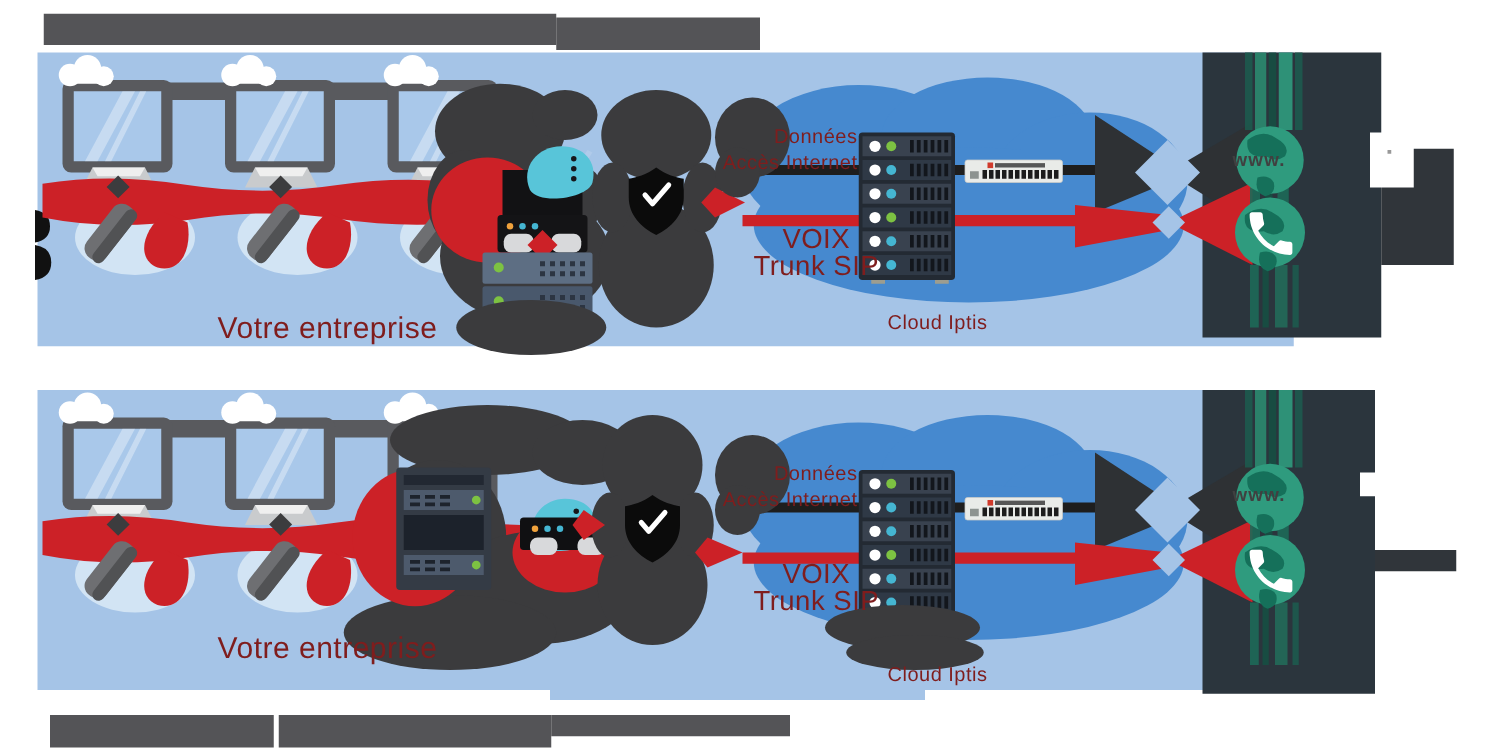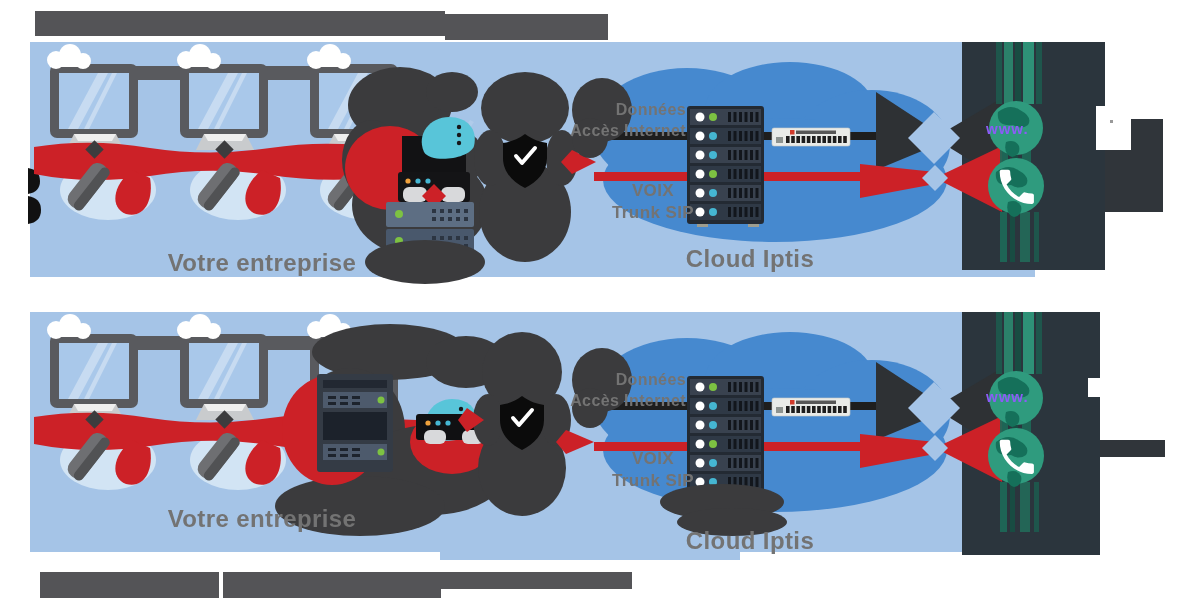--- a/index.html
+++ b/index.html
@@ -1,26 +1,26 @@
 <!DOCTYPE html>
 <html><head>
 <meta charset="utf-8">
 <style>
   html,body{margin:0;padding:0;background:#fff;}
   #stage{position:relative;width:1200px;height:600px;background:#fff;overflow:hidden;
          font-family:"Liberation Sans",sans-serif;}
   #art{position:absolute;left:0;top:0;}
-  .label{position:absolute;color:#737373;font-weight:700;letter-spacing:.4px;line-height:21px;}
+  .label{position:absolute;color:#7f1d1d;font-weight:400;letter-spacing:.4px;line-height:21px;}
   .label.center{text-align:center;}
   .label.right{text-align:right;}
   .company{font-size:24px;width:200px;}
-  .cloudlbl{font-size:24px;width:200px;}
+  .cloudlbl{font-size:16px;width:200px;}
   .datalbl{font-size:16px;width:150px;}
-  .voicelbl{font-size:17px;width:196px;line-height:22px;}
-  .wwwlbl{color:#8b5cf6;font-weight:bold;font-size:15px;letter-spacing:1px;width:60px;}
+  .voicelbl{font-size:22px;width:196px;line-height:22px;}
+  .wwwlbl{color:#404040;font-weight:bold;font-size:15px;letter-spacing:1px;width:60px;}
 </style>
 </head>
 <body>
 
 <div id="stage">
 
 <svg id="art" width="1200" height="600" viewBox="0 0 1200 600">
   <defs>
 
     <g id="wsTop">

